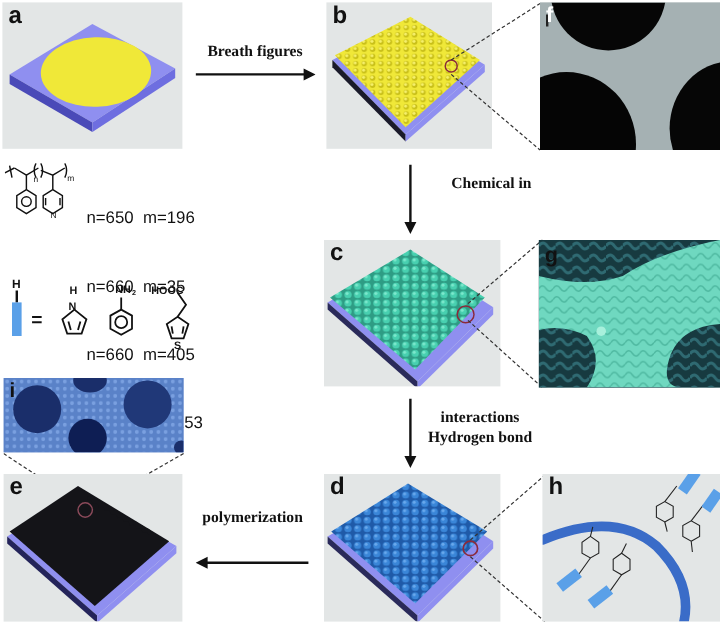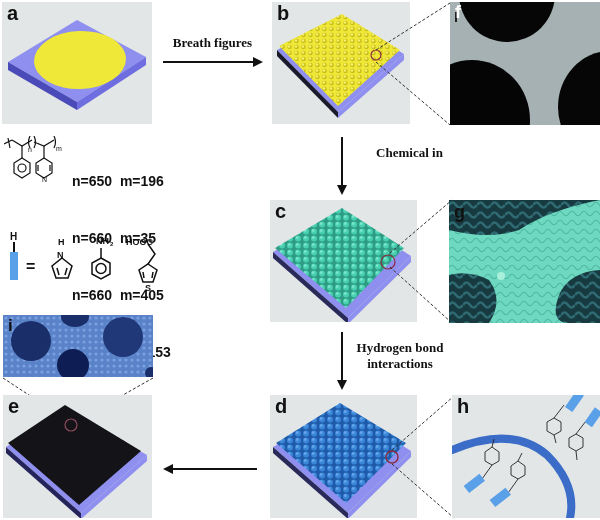--- a/index.html
+++ b/index.html
@@ -2,21 +2,21 @@
 <html><head>
 <meta charset="utf-8">
 <style>
   html,body{margin:0;padding:0;background:#ffffff;}
   body{width:600px;height:520px;position:relative;overflow:hidden;font-family:"Liberation Sans",sans-serif;}
   .panel{position:absolute;background:#e3e6e6;overflow:hidden;}
   .plabel{position:absolute;left:5px;top:1px;font-weight:bold;font-size:20px;color:#111;line-height:1;font-family:"Liberation Sans",sans-serif;}
   .step{position:absolute;font-weight:bold;font-size:13px;color:#111;text-align:center;line-height:1.25;font-family:Liberation Serif, serif;}
   .abs{position:absolute;}
   svg{display:block;}
-  .chemtxt{position:absolute;font-weight:bold;font-size:14px;color:#111;line-height:19px;font-family:"Liberation Sans",sans-serif;white-space:pre;}
+  .chemtxt{position:absolute;font-weight:normal;font-size:14px;color:#111;line-height:19px;font-family:"Liberation Sans",sans-serif;white-space:pre;}
 </style>
 </head>
 <body>
 
 <div class="panel" style="left:2px;top:2px;width:150px;height:122px;">
   <svg width="150" height="122">
     <polygon points="6,60 75,18 144,55 75,100" fill="#8f8ff0"></polygon>
     <polygon points="6,60 75,100 75,108 6,68" fill="#4a4ab8"></polygon>
     <polygon points="75,100 144,55 144,63 75,108" fill="#6e6ee0"></polygon>
     <ellipse cx="78" cy="58" rx="46" ry="29" fill="#f0e838" transform="rotate(-2 78 58)"></ellipse>
@@ -172,22 +172,22 @@
     <circle cx="52" cy="76" r="4" fill="#a8f0dc"></circle>
   </svg>
   <div class="plabel" style="top:3px;font-size:18px;">g</div>
 </div>
 
 <svg class="abs" width="12" height="58" style="left:336px;top:332px;">
   <line x1="6" y1="0" x2="6" y2="50" stroke="#111" stroke-width="2"></line>
   <polygon points="6,58 1,48 11,48" fill="#111"></polygon>
 </svg>
 <div class="step" style="left:350px;top:340px;width:100px;">
+  <div>interactions</div>
   <div>Hydrogen bond</div>
-  <div>interactions</div>
 </div>
 
 <div class="panel" style="left:3px;top:315px;width:150px;height:62px;background:#5a82c8;">
   <svg width="150" height="62">
     <defs>
       <pattern id="grain" width="6" height="6" patternUnits="userSpaceOnUse">
         <rect width="6" height="6" fill="#5a82c8"></rect>
         <circle cx="3" cy="3" r="1.6" fill="#7aa0e0"></circle>
       </pattern>
     </defs>
@@ -212,20 +212,21 @@
     <polygon points="3,52 78,118 78,124 3,58" fill="#24245a"></polygon>
     <polygon points="78,118 144,60 144,66 78,124" fill="#8f8ff0"></polygon>
     <polygon points="5,48 62,10 138,56 76,110" fill="#141418"></polygon>
     <path d="M70 20 q3 -3 6 0 q3 -3 6 0 q3 -3 6 0 q3 -3 6 0 q3 -3 6 0 q3 -3 6 0 q3 -3 6 0 q3 -3 6 0 q3 -3 6 0 q3 -3 6 0" stroke="#141418" stroke-width="3" fill="none" transform="rotate(30 70 20)"></path>
     <circle cx="68" cy="30" r="6" fill="none" stroke="#8b4a5a" stroke-width="1.2"></circle>
   </svg>
   <div class="plabel">e</div>
 </div>
 
 <div class="step" style="left:148px;top:423px;width:125px;">
+  <div>polymerization</div>
 </div>
 <svg class="abs" width="96" height="12" style="left:163px;top:463px;">
   <polygon points="0,6 10,1 10,11" fill="#111"></polygon>
   <line x1="8" y1="6" x2="94" y2="6" stroke="#111" stroke-width="2"></line>
 </svg>
 
 <div class="panel" style="left:270px;top:395px;width:147px;height:123px;">
   <svg width="147" height="123">
     <defs>
       <pattern id="honeyB" width="8" height="7" patternUnits="userSpaceOnUse">

